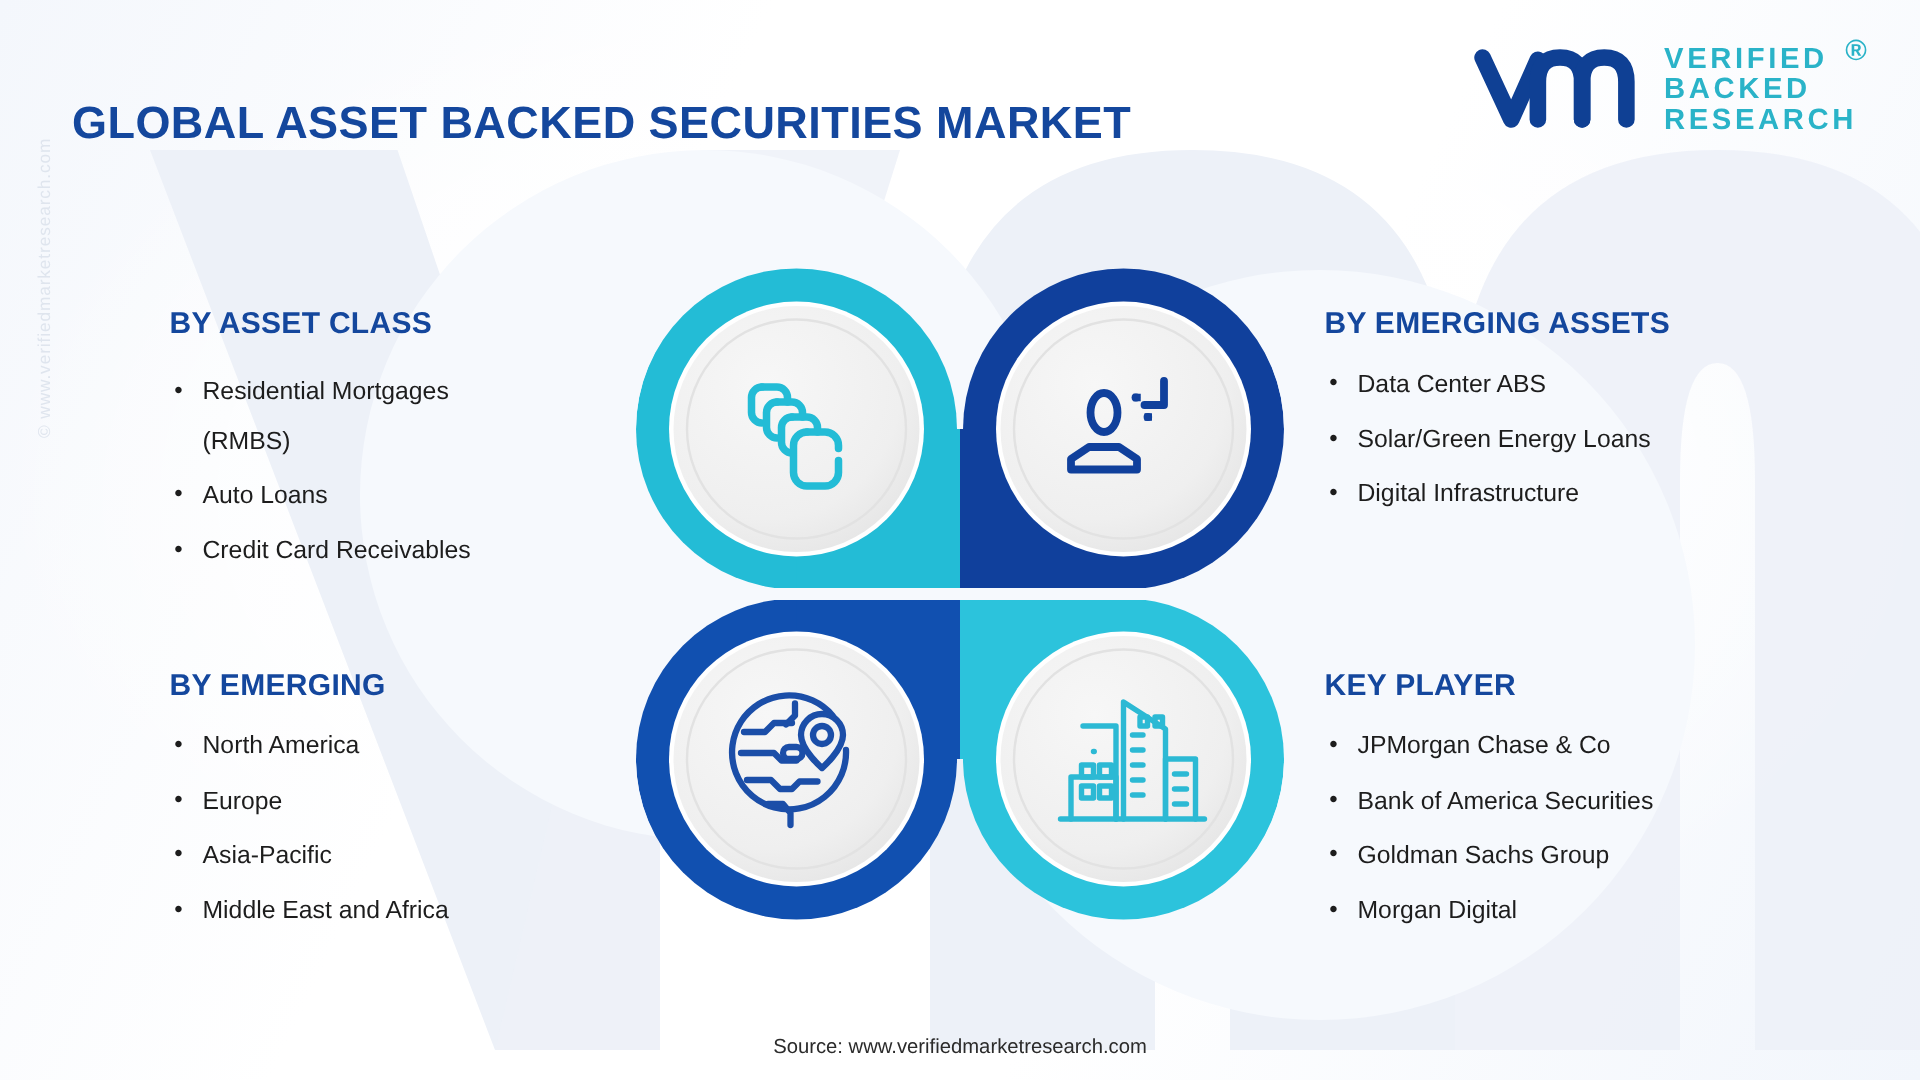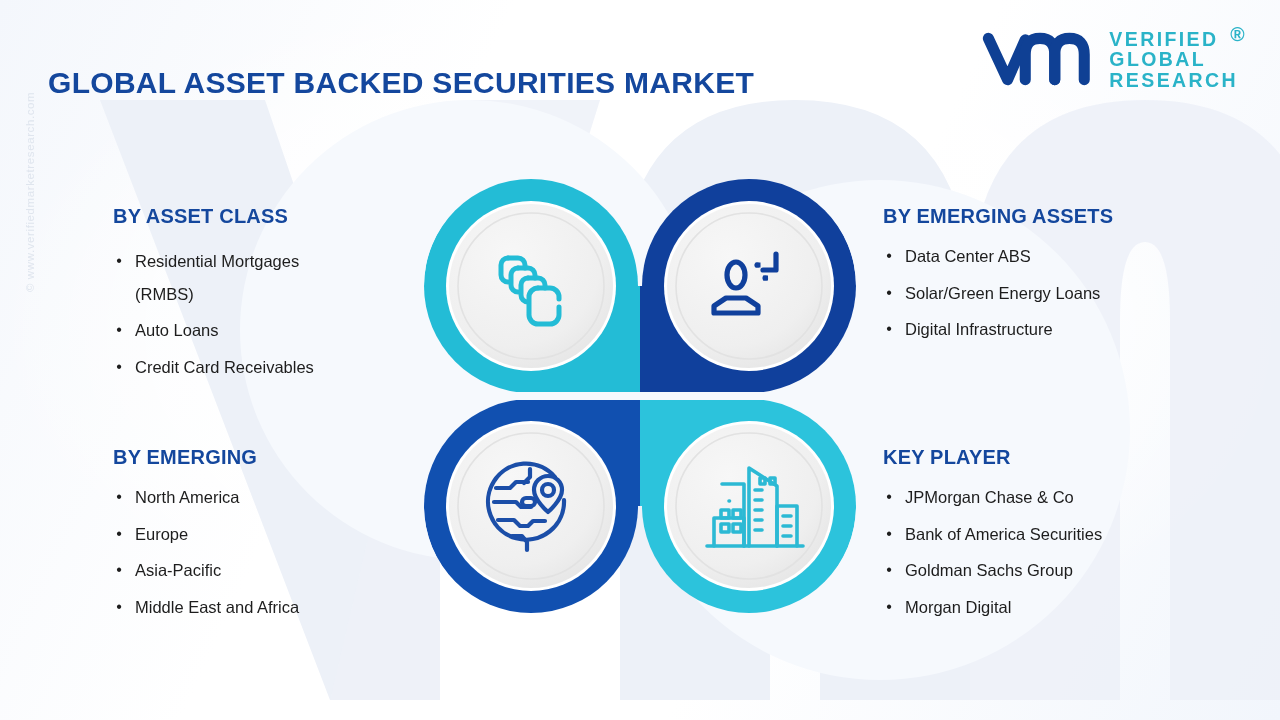--- a/index.html
+++ b/index.html
@@ -128,21 +128,21 @@
   <div class="logo">
     <svg class="logo-mark" viewBox="0 0 160 84" aria-hidden="true">
       <g fill="none" stroke="#0f4094" stroke-width="15" stroke-linecap="round" stroke-linejoin="round">
         <path d="M10 14 L36 70 L60 16"></path>
         <path d="M60 70 L60 36 q0-22 20-22 q20 0 20 22 l0 34"></path>
         <path d="M100 70 L100 36 q0-22 20-22 q20 0 20 22 l0 34"></path>
       </g>
     </svg>
     <div class="logo-words">
       <span>VERIFIED</span>
-      <span>GLOBAL</span>
+      <span>BACKED</span>
       <span>RESEARCH</span>
       <span class="logo-reg">®</span>
     </div>
   </div>
 
   <div class="seg-head" id="head-asset">BY ASSET CLASS</div>
   <ul class="seg-list" id="list-asset">
     <li>
         <span class="bul">•</span>
         <span class="txt">Residential Mortgages</span>
@@ -325,14 +325,15 @@
           <path d="M331 314 h7 M331 324 h7 M331 334 h7 M331 344 h7 M331 354 h7"></path>
           <path d="M359 340 h8 M359 350 h8 M359 360 h8"></path>
           <rect x="336" y="302" width="5" height="6"></rect>
           <rect x="346" y="302" width="5" height="6"></rect>
           <path d="M305 325 h0.5"></path>
         </g>
       </g>
     </svg>
   </div>
 
+  <div class="source">Source: www.verifiedmarketresearch.com</div>
 
 </div>
 
 </body></html>

